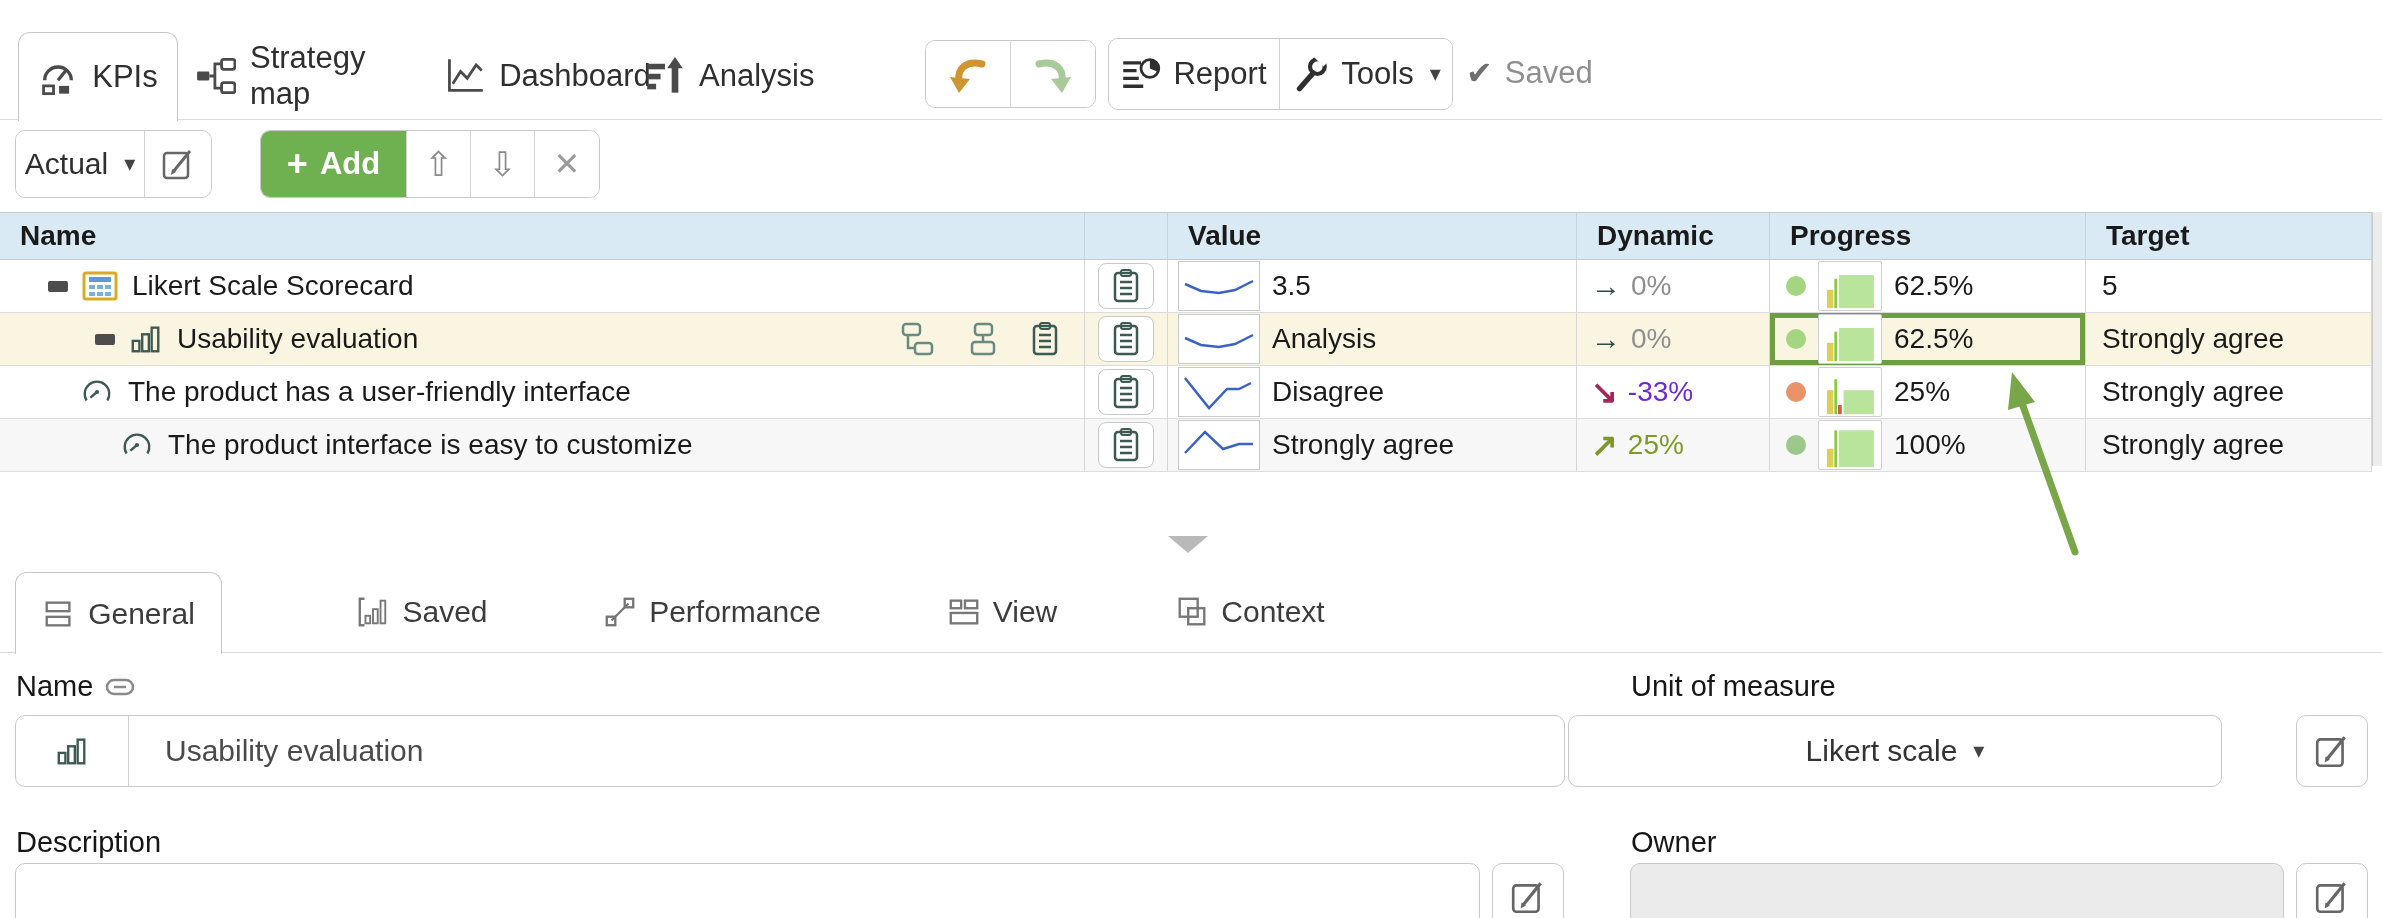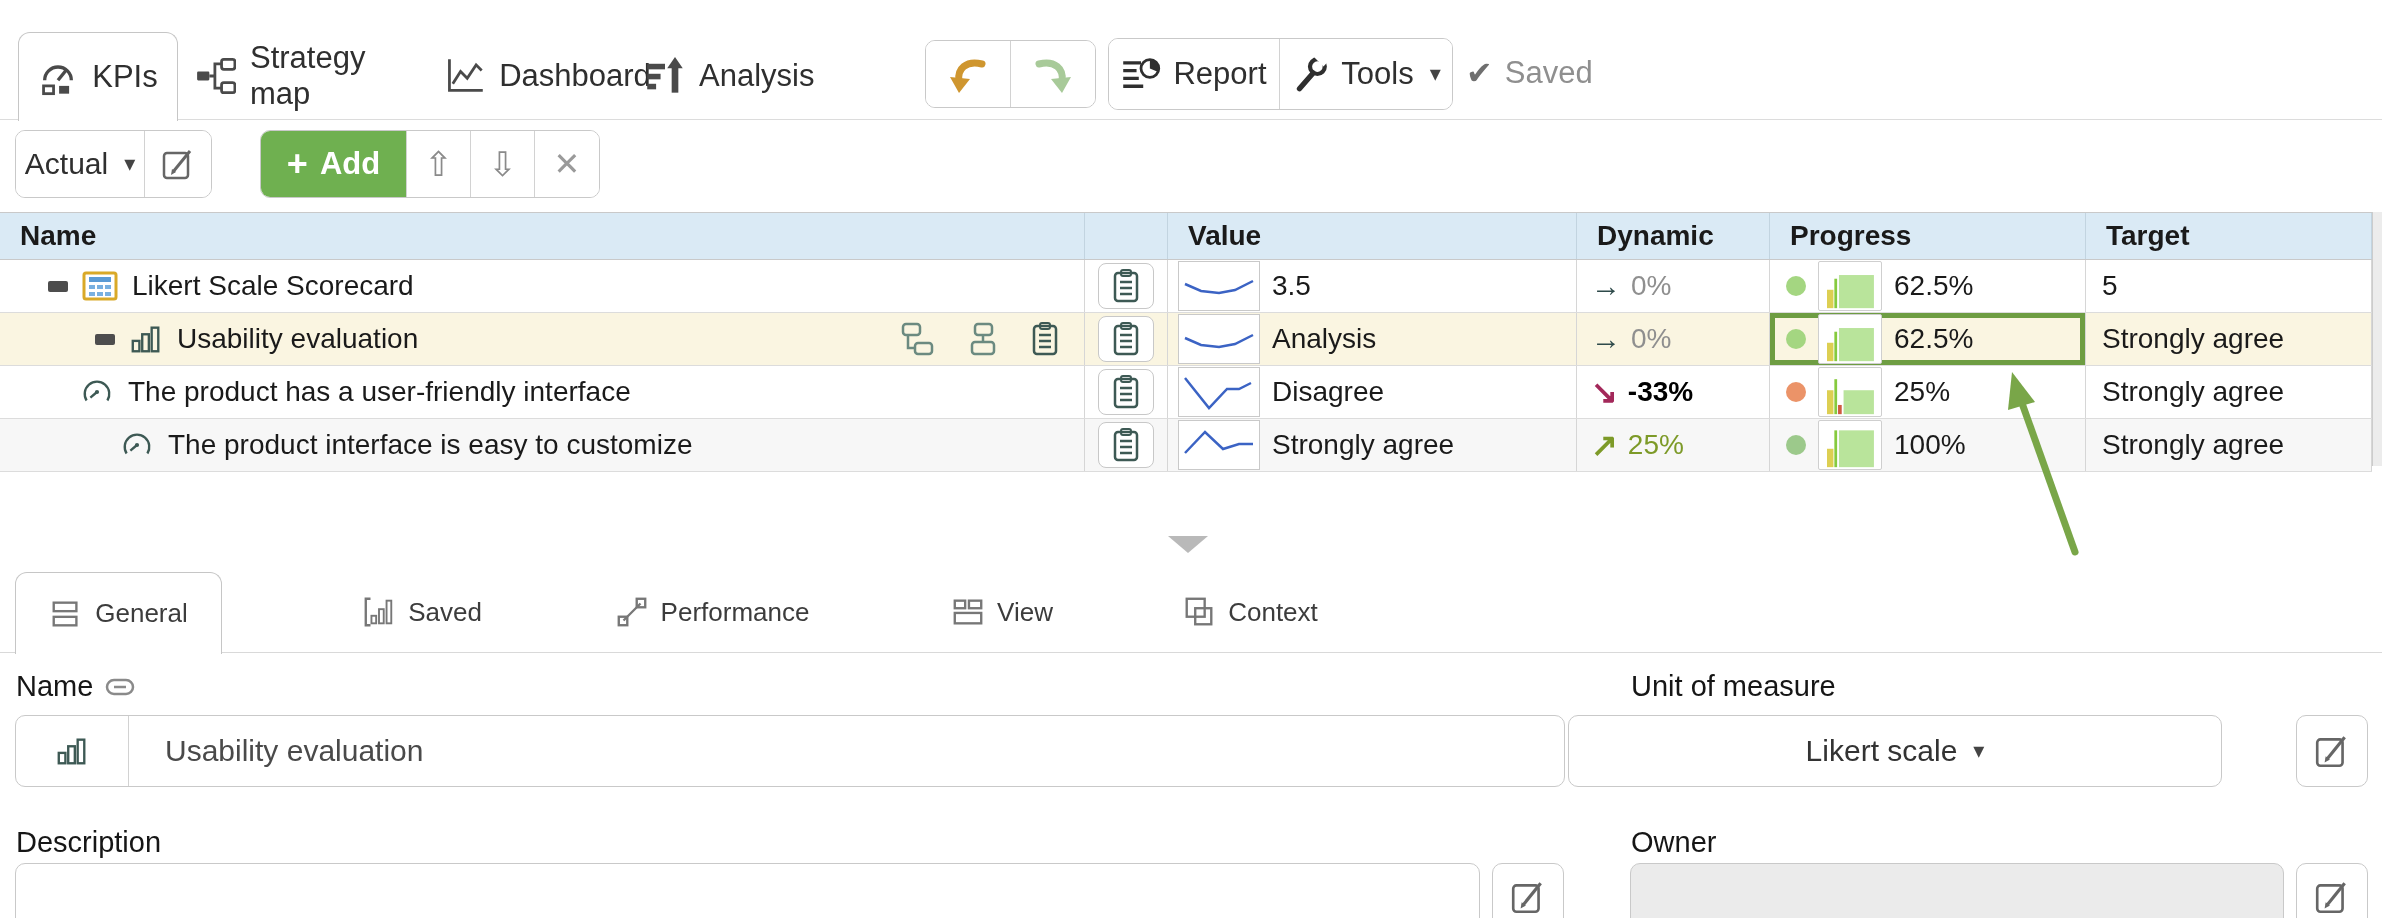--- a/index.html
+++ b/index.html
@@ -35,38 +35,38 @@
   .name-cell{gap:14px;}
   .minus{width:20px;height:11px;background:#4d4d4d;border-radius:2px;flex:none;}
   .note-cell{justify-content:center;}
   .note-btn{width:54px;height:44px;background:#fff;border:1px solid #c8c8c8;border-radius:8px;display:flex;align-items:center;justify-content:center;cursor:pointer;}
   .spark-box{width:80px;height:48px;background:#fff;border:1px solid #c9c9c9;display:flex;align-items:center;justify-content:center;flex:none;}
   .val-cell{gap:12px;padding-left:10px;}
   .dyn-cell{gap:10px;padding-left:14px;}
   .dyn-flat .ar{color:#2e4a4a;font-size:30px;}
   .dyn-flat .tx{color:#8f8f8f;}
   .dyn-down .ar{color:#a3285a;font-size:32px;font-weight:bold;}
-  .dyn-down .tx{color:#000000;font-weight:bold;}
+  .dyn-down .tx{color:#6d28d9;}
   .dyn-up .ar{color:#7d9a28;font-size:32px;font-weight:bold;}
   .dyn-up .tx{color:#7d9a28;}
   .prog-cell{gap:12px;padding-left:16px;}
   .prog-cell.hl{box-shadow:inset 0 0 0 5px #6e9d42;}
   .dot{width:20px;height:20px;border-radius:50%;flex:none;}
   .mini-box{width:62px;height:48px;background:#fff;border:1px solid #cfcfcf;border-radius:2px;display:flex;align-items:flex-end;justify-content:center;flex:none;}
   .tgt-cell{padding-left:16px;}
   .row-icons{margin-left:auto;margin-right:26px;display:flex;gap:30px;align-items:center;}
   .scrollstrip{position:absolute;left:2372px;top:192px;width:10px;height:254px;background:#ececec;border-left:1px solid #cccccc;box-sizing:border-box;}
 
   
   .collapse-tri{position:absolute;left:1168px;top:516px;width:0;height:0;border-left:20px solid transparent;border-right:20px solid transparent;border-top:17px solid #b9b9b9;cursor:pointer;}
   .anno{position:absolute;left:1975px;top:340px;pointer-events:none;z-index:4;}
 
   
   .bottom-sep{position:absolute;left:0;top:632px;width:2382px;border-top:1px solid #d9d9d9;}
-  .tab-bot{position:absolute;top:552px;height:80px;display:flex;align-items:center;justify-content:center;gap:12px;font-size:26px;color:#3c3c3c;cursor:pointer;}
+  .tab-bot{position:absolute;top:552px;height:80px;display:flex;align-items:center;justify-content:center;gap:12px;font-size:30px;color:#3c3c3c;cursor:pointer;}
   .tab-bot.active{background:#fff;border:1px solid #c6c6c6;border-bottom:none;border-radius:12px 12px 0 0;z-index:3;height:81px;}
 
   
   .flabel{position:absolute;font-size:29px;color:#161616;display:flex;align-items:center;gap:12px;}
   .fgroup{position:absolute;border:1px solid #c9c9c9;border-radius:10px;background:#fff;display:flex;align-items:center;box-sizing:border-box;overflow:hidden;}
   .icon-cell{width:112px;align-self:stretch;border-right:1px solid #d2d2d2;display:flex;align-items:center;justify-content:center;flex:none;}
   .fgroup input{border:none;outline:none;font-family:"Liberation Sans",sans-serif;font-size:30px;color:#4a4a4a;flex:1;padding:0 0 0 36px;background:transparent;}
   .fgroup textarea{border:none;outline:none;resize:none;flex:1;height:100%;font-family:"Liberation Sans",sans-serif;font-size:28px;padding:10px 16px;background:transparent;}
   .dropdown{justify-content:center;font-size:30px;color:#333;gap:12px;cursor:pointer;}
   .edit-btn{position:absolute;border:1px solid #c9c9c9;border-radius:10px;background:#fff;display:flex;align-items:center;justify-content:center;cursor:pointer;box-sizing:border-box;}

